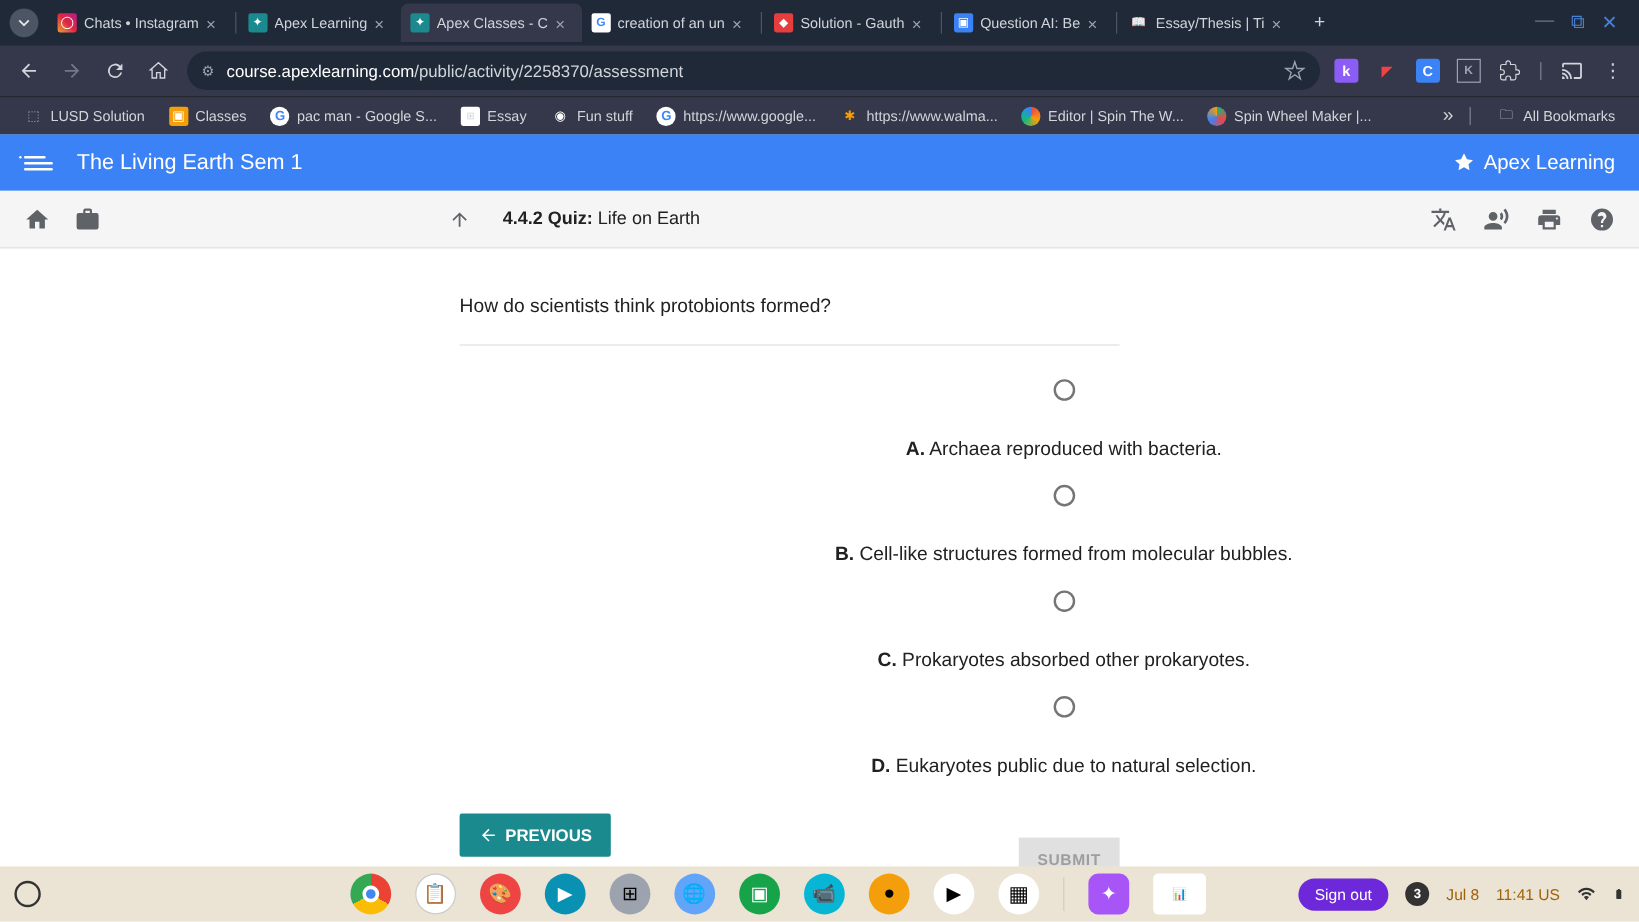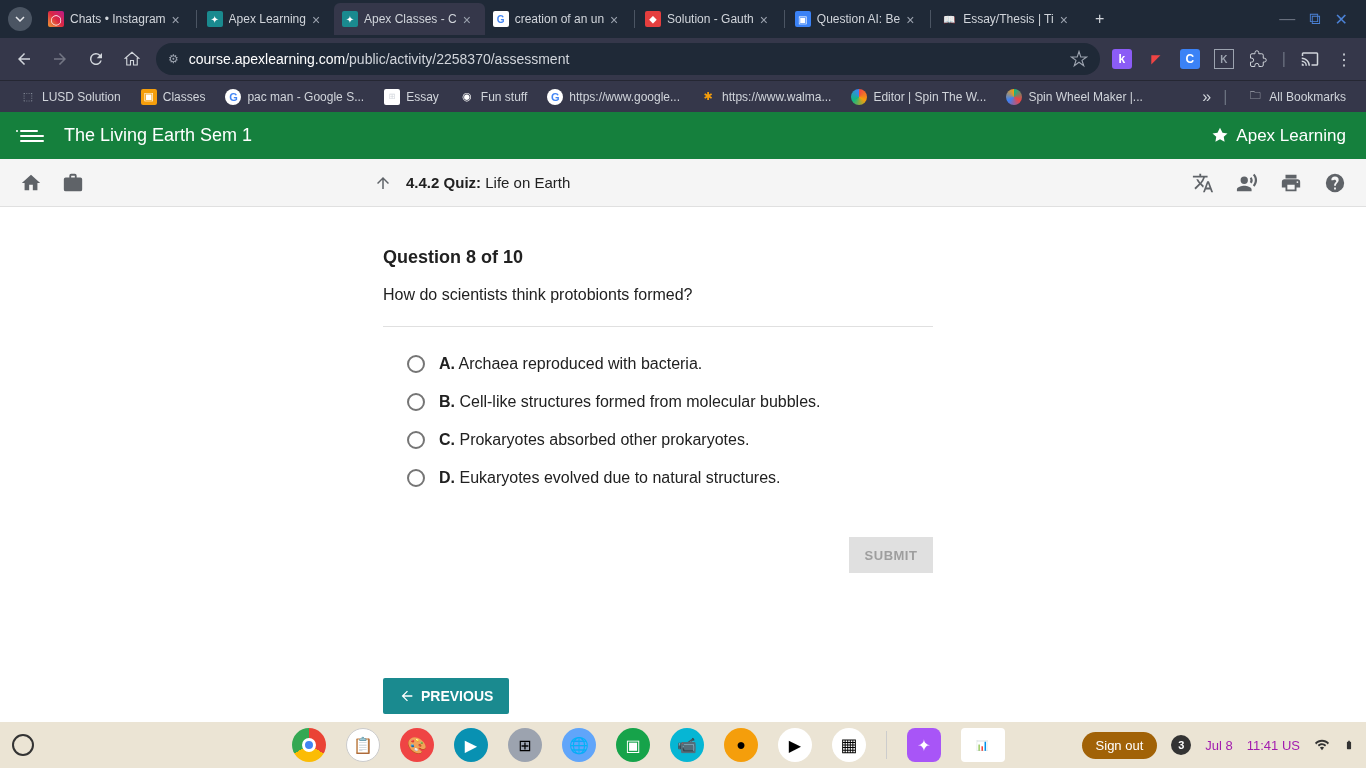--- a/index.html
+++ b/index.html
@@ -25,62 +25,62 @@
     .address-text .domain { color: #fff; }
     .ext-icons { display: flex; gap: 14px; align-items: center; }
     .ext-icon { width: 20px; height: 20px; display: flex; align-items: center; justify-content: center; font-size: 12px; }
     
     .bookmarks-bar { display: flex; align-items: center; height: 32px; padding: 0 12px; gap: 4px; background: #35374a; border-top: 1px solid #252733; }
     .bookmark { display: flex; align-items: center; gap: 6px; padding: 0 8px; color: #d1d5db; font-size: 12px; height: 26px; white-space: nowrap; }
     .bookmark-icon { width: 16px; height: 16px; display: flex; align-items: center; justify-content: center; font-size: 11px; border-radius: 2px; }
     .bookmarks-right { margin-left: auto; display: flex; align-items: center; gap: 12px; }
     
     
-    .apex-header { background: #15803d; height: 47px; display: flex; align-items: center; padding: 0 20px; color: #fff; }
+    .apex-header { background: #3b82f6; height: 47px; display: flex; align-items: center; padding: 0 20px; color: #fff; }
     .menu-icon { width: 24px; height: 24px; margin-right: 20px; display: flex; flex-direction: column; justify-content: center; gap: 3px; }
     .menu-icon span { height: 2px; background: #fff; border-radius: 1px; }
     .menu-icon span:nth-child(1) { width: 18px; position: relative; }
     .menu-icon span:nth-child(1)::before { content: ''; position: absolute; left: -4px; width: 2px; height: 2px; background: #fff; border-radius: 1px; }
     .course-title { font-size: 18px; font-weight: 500; }
     .apex-logo { margin-left: auto; display: flex; align-items: center; gap: 6px; font-size: 17px; font-weight: 500; }
     .apex-logo-icon { width: 20px; height: 20px; }
     
     
     .sub-header { height: 48px; background: #f5f5f5; border-bottom: 1px solid #e0e0e0; display: flex; align-items: center; padding: 0 20px; }
     .sub-icons-left { display: flex; gap: 20px; color: #5f6368; }
-    .sub-center { margin-left: 290px; display: flex; align-items: center; gap: 14px; color: #212121; font-size: 15px; }
+    .sub-center { margin-left: 290px; display: flex; align-items: center; gap: 27px; color: #212121; font-size: 15px; }
     .sub-center .quiz-num { font-weight: bold; }
     .sub-center .quiz-label { font-weight: bold; }
     .sub-icons-right { margin-left: auto; display: flex; gap: 22px; color: #5f6368; }
     
     
     .main-content { padding: 40px 0 0 383px; color: #212121; }
     .question-header { font-size: 18px; font-weight: bold; margin-bottom: 18px; }
     .question-text { font-size: 16px; margin-bottom: 22px; }
     .divider { width: 550px; height: 1px; background: #e0e0e0; margin-bottom: 28px; }
     .options { display: flex; flex-direction: column; gap: 20px; padding-left: 24px; }
-    .option { display: flex; align-items: center; gap: 14px; }
+    .option { display: flex; align-items: center; gap: 32px; flex-direction: column; }
     .radio { width: 18px; height: 18px; border: 2px solid #757575; border-radius: 50%; flex-shrink: 0; }
     .option-text { font-size: 16px; }
     .option-letter { font-weight: bold; }
     
     .submit-btn { margin-top: 50px; margin-left: 466px; width: 84px; height: 36px; background: #e0e0e0; color: #9e9e9e; border: none; font-size: 13px; font-weight: 600; letter-spacing: 0.5px; cursor: not-allowed; }
     
     
     .prev-btn { position: absolute; top: 678px; left: 383px; background: #1a8a8f; color: #fff; border: none; height: 36px; padding: 0 16px; font-size: 14px; font-weight: 600; display: flex; align-items: center; gap: 6px; border-radius: 2px; }
     
     
     .taskbar { position: absolute; bottom: 0; left: 0; right: 0; height: 46px; background: #ebe4d4; display: flex; align-items: center; padding: 0 12px; gap: 8px; }
     .task-circle { width: 22px; height: 22px; border: 2px solid #333; border-radius: 50%; margin-right: 250px; }
     .task-icons { display: flex; gap: 20px; align-items: center; }
     .task-icon { width: 34px; height: 34px; border-radius: 50%; display: flex; align-items: center; justify-content: center; font-size: 16px; }
     .task-right { margin-left: auto; display: flex; align-items: center; gap: 14px; }
-    .signout-btn { background: #a16207; color: #fff; border: none; padding: 6px 14px; border-radius: 14px; font-size: 13px; }
+    .signout-btn { background: #6d28d9; color: #fff; border: none; padding: 6px 14px; border-radius: 14px; font-size: 13px; }
     .task-badge { width: 20px; height: 20px; background: #333; color: #fff; border-radius: 50%; display: flex; align-items: center; justify-content: center; font-size: 11px; font-weight: bold; }
-    .task-text { font-size: 13px; color: #a21caf; font-weight: 500; }
+    .task-text { font-size: 13px; color: #a16207; font-weight: 500; }
     
     svg { display: block; }
   </style>
 </head>
 <body>
 
 <div class="browser-chrome">
   <div class="tab-bar">
     <div class="tab-dropdown">
       <svg width="10" height="6" viewBox="0 0 10 6">
@@ -286,39 +286,38 @@
     </span>
     <span>
       <svg width="22" height="22" viewBox="0 0 24 24">
           <path d="M12 2a10 10 0 1 0 10 10A10 10 0 0 0 12 2zm1 17h-2v-2h2v2zm2.07-7.75l-.9.92A3.4 3.4 0 0 0 13 15h-2v-.5a4 4 0 0 1 1.17-2.83l1.24-1.26A2 2 0 0 0 10 9H8a4 4 0 0 1 8 0 3.18 3.18 0 0 1-.93 2.25z" fill="#5f6368"></path>
         </svg>
     </span>
   </div>
 </div>
 
 <div class="main-content">
-  <div class="question-header">Question 8 of 10</div>
   <div class="question-text">How do scientists think protobionts formed?</div>
   <div class="divider"></div>
   <div class="options">
     <div class="option">
       <div class="radio"></div>
       <div class="option-text"><span class="option-letter">A.</span>  <span>Archaea reproduced with bacteria.</span></div>
     </div>
     <div class="option">
       <div class="radio"></div>
       <div class="option-text"><span class="option-letter">B.</span>  <span>Cell-like structures formed from molecular bubbles.</span></div>
     </div>
     <div class="option">
       <div class="radio"></div>
       <div class="option-text"><span class="option-letter">C.</span>  <span>Prokaryotes absorbed other prokaryotes.</span></div>
     </div>
     <div class="option">
       <div class="radio"></div>
-      <div class="option-text"><span class="option-letter">D.</span>  <span>Eukaryotes evolved due to natural structures.</span></div>
+      <div class="option-text"><span class="option-letter">D.</span>  <span>Eukaryotes public due to natural selection.</span></div>
     </div>
   </div>
   <button class="submit-btn">SUBMIT</button>
 </div>
 
 <button class="prev-btn">
   <svg width="16" height="16" viewBox="0 0 24 24">
       <path d="M20 11H7.8l5.6-5.6L12 4l-8 8 8 8 1.4-1.4L7.8 13H20z" fill="#fff"></path>
     </svg>
   <span>PREVIOUS</span>

